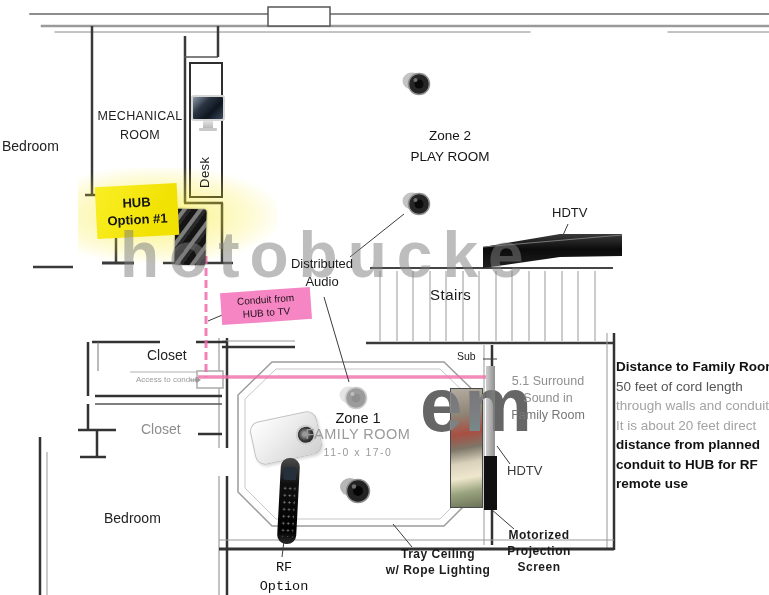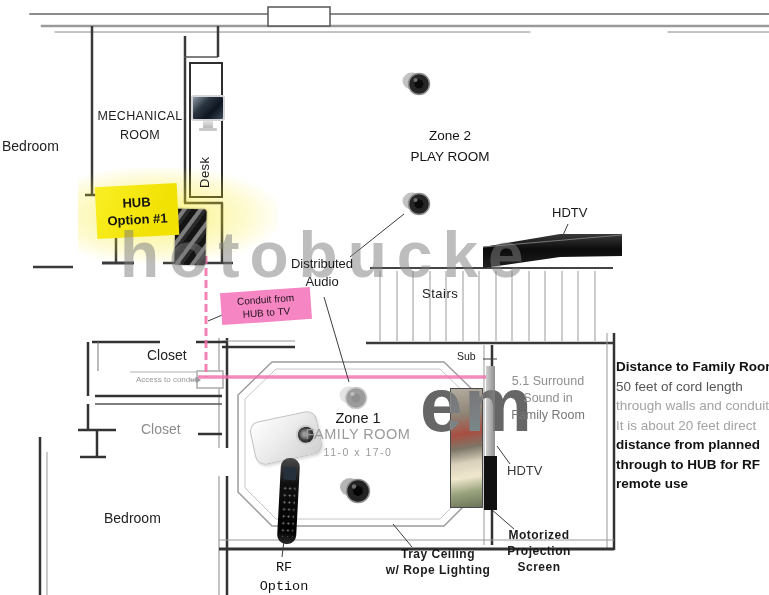--- a/index.html
+++ b/index.html
@@ -250,21 +250,21 @@
 
   <div class="lbl desk-txt" style="left:197px;top:188px;">Desk</div>
 
   <div class="lbl zone center" style="left:388px;top:125px;width:124px;">
     <div>Zone 2</div>
     <div>PLAY ROOM</div>
   </div>
 
   <div class="lbl" style="left:552px;top:205px;font-size:13px;">HDTV</div>
 
-  <div class="lbl" style="left:410px;top:286px;font-size:13px;letter-spacing:.5px;padding-left:12px;">Stairs</div>
+  <div class="lbl" style="left:430px;top:286px;font-size:15px;letter-spacing:.5px;">Stairs</div>
 
   <div class="lbl center" style="left:280px;top:255px;width:84px;font-size:13px;line-height:17.5px;">
     <div>Distributed</div>
     <div>Audio</div>
   </div>
 
   <div class="abs conduit-lbl" style="left:221px;top:290px;">
     <div>Conduit from</div>
     <div>HUB to TV</div>
   </div>
@@ -289,21 +289,21 @@
   </div>
 
   <div class="lbl" style="left:507px;top:463px;font-size:13px;color:#3a3a3a;">HDTV</div>
 
   <div class="lbl note" style="left:616px;top:357px;">
     <div class="dark">Distance to Family Room</div>
     <div class="mid">50 feet of cord length</div>
     <div class="gray">through walls and conduit.</div>
     <div class="gray">It is about 20 feet direct</div>
     <div class="dark">distance from planned</div>
-    <div class="dark">through to HUB for RF</div>
+    <div class="dark">conduit to HUB for RF</div>
     <div class="dark">remote use</div>
   </div>
 
   <div class="lbl plain center" style="left:252px;top:558px;width:64px;font-family:Liberation Mono, monospace;">
     <div>RF</div>
     <div>Option</div>
   </div>
 
   <div class="lbl arch center" style="left:372px;top:546px;width:132px;">
     <div>Tray Ceiling</div>

